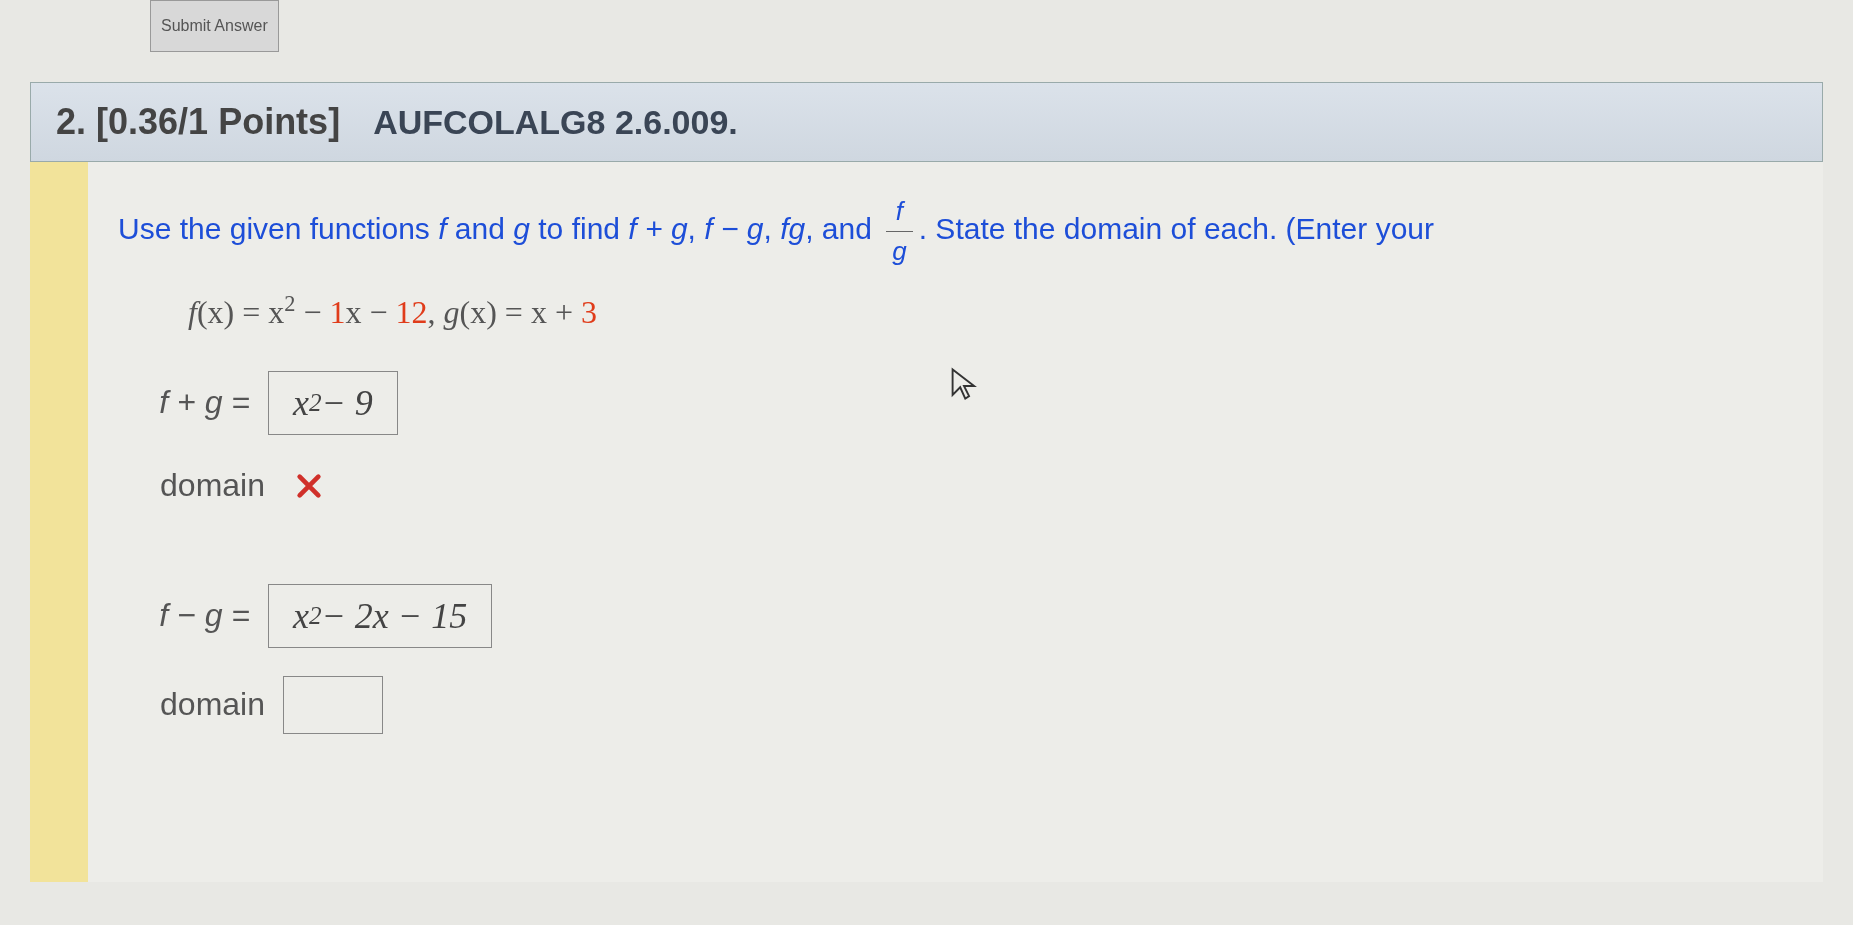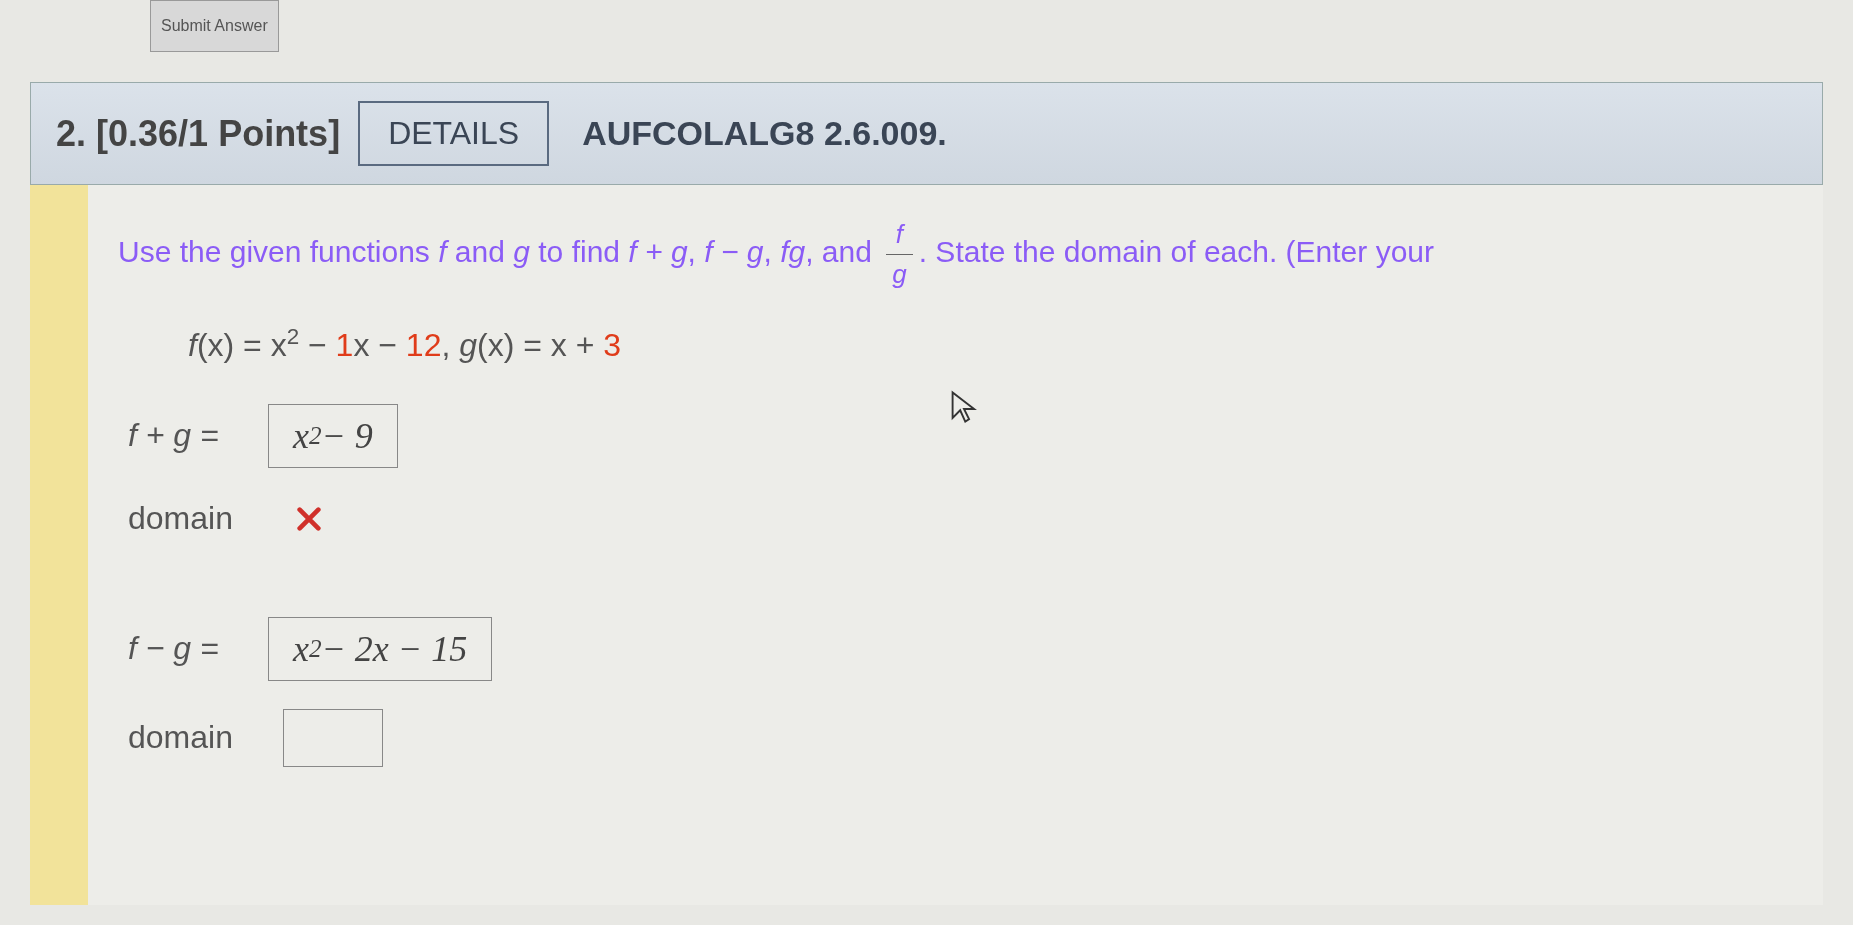--- a/index.html
+++ b/index.html
@@ -61,54 +61,56 @@
     min-height: 720px;
   }
   .content {
     padding: 30px 30px 30px 30px;
     color: #666;
     font-size: 30px;
     flex: 1;
     position: relative;
   }
   .problem-text {
-    color: #8b5cf6;
+    color: #1d4ed8;
     font-size: 30px;
     line-height: 1.5;
-    margin-bottom: 30px;
+    margin-bottom: 20px;
   }
   .frac {
     display: inline-block;
     vertical-align: middle;
     text-align: center;
     font-style: italic;
     font-size: 26px;
     margin: 0 6px;
   }
   .frac .num { display: block; border-bottom: 1.5px solid #666; padding: 0 6px; }
   .frac .den { display: block; padding: 0 6px; }
   .math-italic { font-style: italic; }
   .func-defs {
     margin-left: 70px;
     font-size: 32px;
     color: #555;
     margin-bottom: 40px;
+    font-family: Liberation Serif, serif;
   }
   .func-defs .fx { font-style: italic; }
   .red { color: #e03c1a; }
   .answer-row {
     display: flex;
     align-items: center;
     margin: 18px 0 28px 10px;
     font-size: 32px;
     color: #555;
   }
   .ans-label {
     font-style: italic;
     min-width: 140px;
+    text-align: right;
     padding-right: 18px;
   }
   .ans-label.domain {
     font-style: normal;
     min-width: 155px;
   }
   .answer-box {
     border: 1.5px solid #888;
     padding: 10px 24px;
     font-size: 36px;
@@ -138,21 +140,20 @@
 <body>
 
 
 
 <div class="top-submit">Submit Answer</div>
 
 <div class="header-bar">
   <span class="q-number">
     <span>2.</span> <span>[0.36/1 Points]</span>
   </span>
-  <button class="hdr-btn">DETAILS</button>
   <span class="q-ref">AUFCOLALG8 2.6.009.</span>
   <span class="spacer"></span>
 </div>
 
 <div class="content-wrap">
   <div class="left-bar"></div>
   <div class="content">
 
     <div class="problem-text">
       <span>Use the given functions </span><span class="math-italic">f</span><span> and </span><span class="math-italic">g</span><span> to find  </span><span class="math-italic">f + g</span><span>,   </span><span class="math-italic">f − g</span><span>,   </span><span class="math-italic">fg</span><span>,  and </span><span class="frac"><span class="num">f</span><span class="den">g</span></span><span>.  State the domain of each. (Enter your </span>

